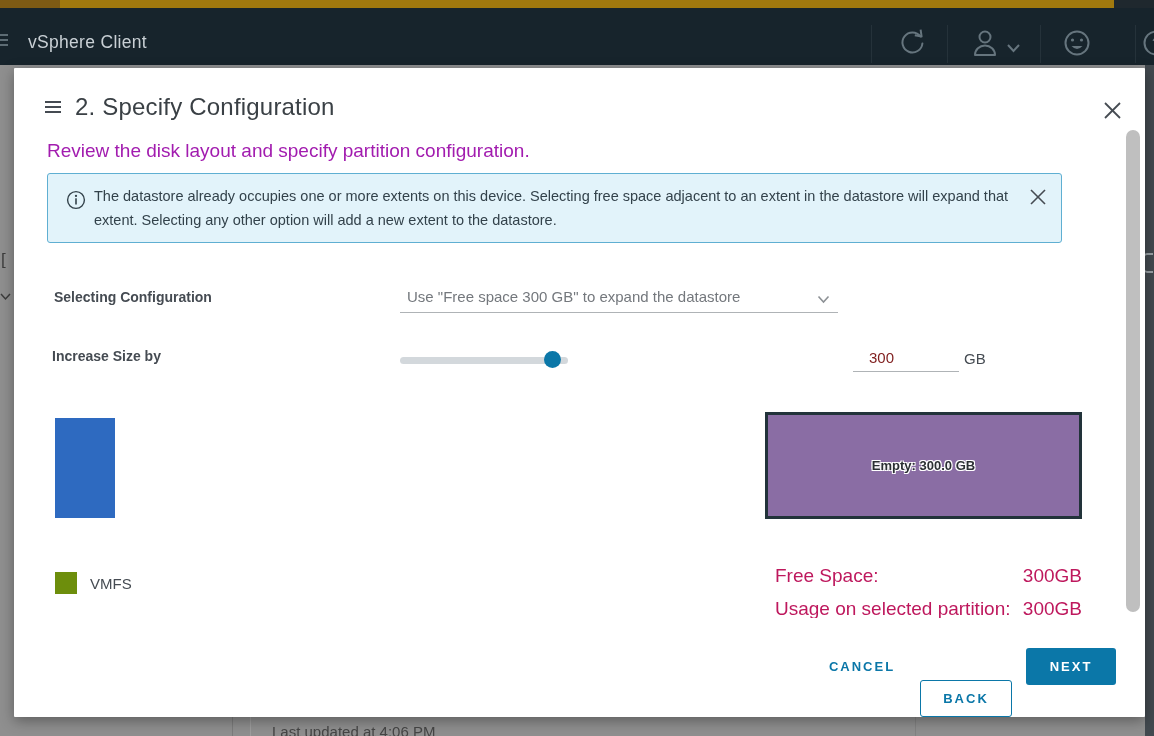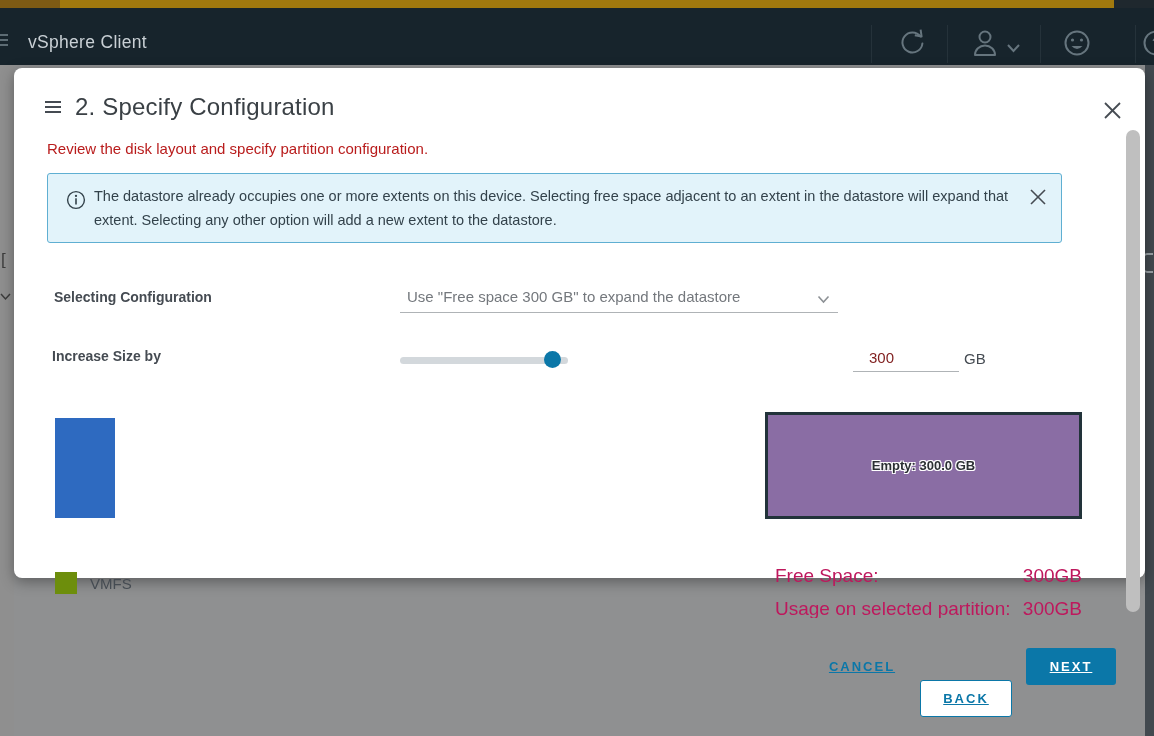--- a/index.html
+++ b/index.html
@@ -25,27 +25,27 @@
   .bg-left { position:absolute; left:0; top:65px; width:14px; height:671px; background:#8f8f8f; }
   .bg-left .g1 { position:absolute; left:1px; top:185px; font-size:17px; color:#3c3c3c; }
   .bg-left .g2 { position:absolute; left:0px; top:228px; color:#3c3c3c; }
   .bg-right { position:absolute; right:0; top:65px; width:9px; height:671px; background:#42494f; }
   .bg-right .g3 { position:absolute; left:-4px; top:188px; width:12px; height:20px; border:2px solid #9aa1a6; border-radius:50% 0 0 50%; border-right:none; }
   .bg-bottom { position:absolute; left:14px; top:717px; width:1131px; height:19px; background:#8f8f8f; overflow:hidden; }
   .bg-bottom .lu { position:absolute; left:258px; top:6px; font-size:15px; color:#454545; }
   .bg-vline { position:absolute; top:0; width:1px; height:19px; }
 
   
-  .modal { position:absolute; left:14px; top:68px; width:1131px; height:510px; background:#ffffff;
-           border-radius:8px; box-shadow:0 4px 14px rgba(0,0,0,.35); }
+  .modal { position:absolute; left:14px; top:68px; width:1131px; height:649px; background:#ffffff;
+           border-radius:1px; box-shadow:0 4px 14px rgba(0,0,0,.35); }
   .dlg-burger { position:absolute; left:31px; top:33px; width:16px; height:12px; cursor:pointer; }
   .dlg-burger i { display:block; width:16px; height:2px; background:#454b52; margin-bottom:3px; }
   .dlg-title { position:absolute; left:61px; top:25px; font-size:24px; font-weight:400; color:#3a4045; letter-spacing:.2px; }
   .dlg-close { position:absolute; left:1089px; top:33px; width:20px; height:20px; cursor:pointer; }
-  .dlg-subtitle { position:absolute; left:33px; top:72px; font-size:15px; color:#b91c1c; }
+  .dlg-subtitle { position:absolute; left:33px; top:72px; font-size:19px; color:#a21caf; }
 
   .alert { position:absolute; left:33px; top:105px; width:1015px; height:70px; background:#e2f3fa;
            border:1px solid #5fafd2; border-radius:3px; }
   .alert-icon { position:absolute; left:18px; top:16px; }
   .alert-text { position:absolute; left:46px; top:11px; width:924px; font-size:14.5px; line-height:23.5px; color:#33424b; }
   .alert-close { position:absolute; right:14px; top:14px; width:18px; height:18px; cursor:pointer; }
 
   .fld-label { position:absolute; font-size:14px; font-weight:bold; color:#454b52; }
   .dd { position:absolute; left:386px; top:218px; width:452px; height:26px; cursor:pointer; }
   .dd-text { position:absolute; left:7px; top:2px; font-size:15px; color:#74787d; }
@@ -74,21 +74,21 @@
   .stats { position:absolute; left:761px; top:497px; width:307px; height:53px; overflow:hidden; }
   .stat-row { position:relative; height:26px; margin-bottom:7px; font-size:19px; color:#be185d; }
   .stat-label { position:absolute; left:0; top:0; }
   .stat-value { position:absolute; right:0; top:0; }
 
   .scrollbar-thumb { position:absolute; left:1112px; top:62px; width:14px; height:482px;
                      background:#bfbfbf; border-radius:7px; cursor:grab; }
 
   .btn { position:absolute; top:580px; height:37px; font-family:"Liberation Sans",sans-serif;
          font-size:13px; font-weight:bold; letter-spacing:2px; text-align:center; cursor:pointer;
-         border-radius:3px; background:transparent; border:none;text-decoration:underline; }
+         border-radius:3px; background:transparent; border:none; }
   .btn-cancel { left:798px; width:100px; color:#0b77a8; }
   .btn-back { left:906px; width:92px; color:#0b77a8; border:1px solid #0b77a8; background:#fff;margin-top:32px; }
   .btn-next { left:1012px; width:90px; color:#ffffff; background:#0b77a8; }
 </style>
 </head>
 <body>
 
 <div class="screen">
 
   <div class="topbar">
@@ -141,20 +141,26 @@
 
   <div class="bg-left">
     <span class="g1">[</span>
     <svg class="g2" width="11" height="8" viewBox="0 0 11 8">
         <polyline points="1,1 5.5,6 10,1" fill="none" stroke="#3c3c3c" stroke-width="1.5"></polyline>
       </svg>
   </div>
   <div class="bg-right">
     <div class="g3"></div>
   </div>
+  <div class="bg-bottom">
+    <div class="bg-vline" style="left:218px; background:#7c7c7c"></div>
+    <div class="bg-vline" style="left:236px; background:#9e9e9e"></div>
+    <div class="bg-vline" style="left:901px; background:#828282"></div>
+    <span class="lu">Last updated at 4:06 PM</span>
+  </div>
 
   <div class="modal">
 
     <div class="dlg-burger">
         <i></i>
         <i></i>
         <i></i>
       </div>
     <div class="dlg-title">2. Specify Configuration</div>
     <div class="dlg-close">

